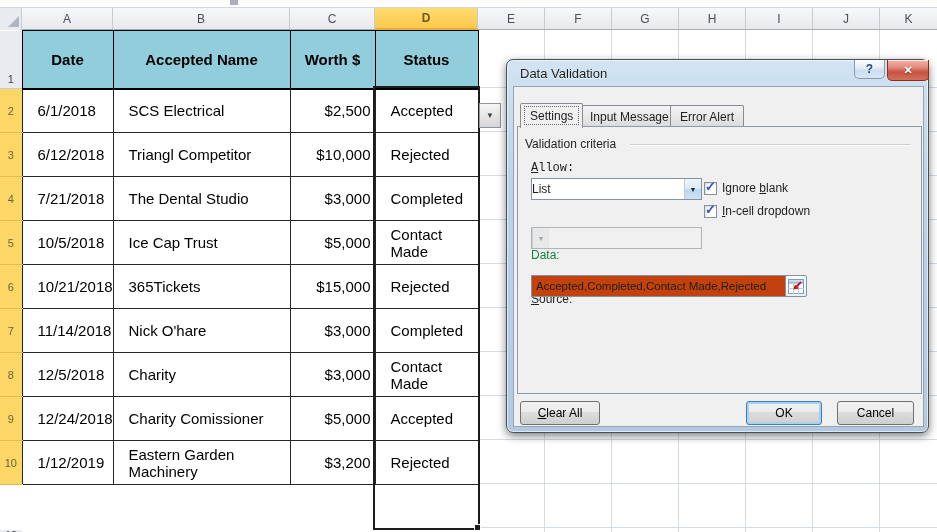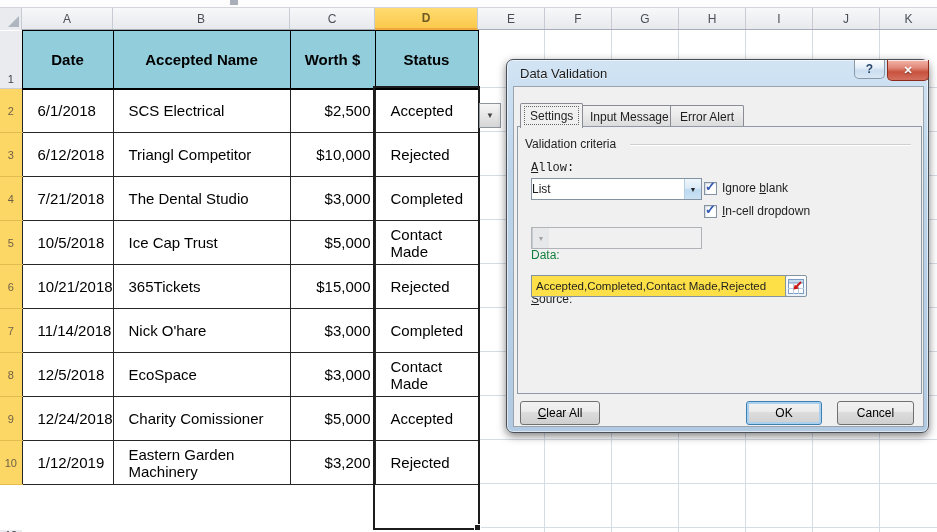--- a/index.html
+++ b/index.html
@@ -114,21 +114,21 @@
   .combo-data .arrow-btn { background:#E7E8EA; border-left:1px solid #C9CCD0; color:#A2A4A7; }
 
   .checkline { position:absolute; display:flex; align-items:center; gap:5px; }
   .ck-ignore { left:186px; top:54px; }
   .ck-incell { left:186px; top:77px; }
   .ck-apply  { left:6px;  top:229px; }
   .ckbox { width:13px; height:13px; background:#fff; border:1px solid #8393A2; position:relative;
     box-shadow:inset 1px 1px 2px rgba(120,140,160,.35); }
   .ckbox .mark { position:absolute; left:0px; top:-4px; font-size:13px; font-weight:bold; color:#3459B5; }
 
-  .src-input { position:absolute; left:13px; top:148px; width:256px; height:22px; background:#fde047;
+  .src-input { position:absolute; left:13px; top:148px; width:256px; height:22px; background:#c2410c;
     border:1px solid #8393A2; font-size:11.5px; display:flex; align-items:center; padding-left:4px; }
   .range-btn { position:absolute; left:267px; top:148px; width:22px; height:22px;
     background:linear-gradient(#FDFDFE,#E9F1F9); border:1px solid #8393A2; border-radius:2px;
     display:flex; align-items:center; justify-content:center; }
 
   .btn { position:absolute; height:24px; display:flex; align-items:center; justify-content:center;
     background:linear-gradient(#F2F2F2,#EBEBEB 45%,#DDDDDD 46%,#CFCFCF); border:1px solid #707070;
     border-radius:3px; font-size:12px; color:#000; }
   .btn-clear { left:6px; top:314px; width:80px; }
   .btn-ok { left:232px; top:314px; width:76px; border-color:#3C7FB1; box-shadow:inset 0 0 0 2px #A9D0EE; }
@@ -228,21 +228,21 @@
           <td class="gut">7</td>
           <td class="cell c-date">11/14/2018</td>
           <td class="cell c-proj">Nick O'hare</td>
           <td class="cell c-worth">$3,000</td>
           <td class="cell c-status">Completed</td>
         </tr>
 
         <tr class="data-row">
           <td class="gut">8</td>
           <td class="cell c-date">12/5/2018</td>
-          <td class="cell c-proj">EcoSpace</td>
+          <td class="cell c-proj">Charity</td>
           <td class="cell c-worth">$3,000</td>
           <td class="cell c-status">Contact Made</td>
         </tr>
 
         <tr class="data-row">
           <td class="gut">9</td>
           <td class="cell c-date">12/24/2018</td>
           <td class="cell c-proj">Charity Comissioner</td>
           <td class="cell c-worth">$5,000</td>
           <td class="cell c-status">Accepted</td>

